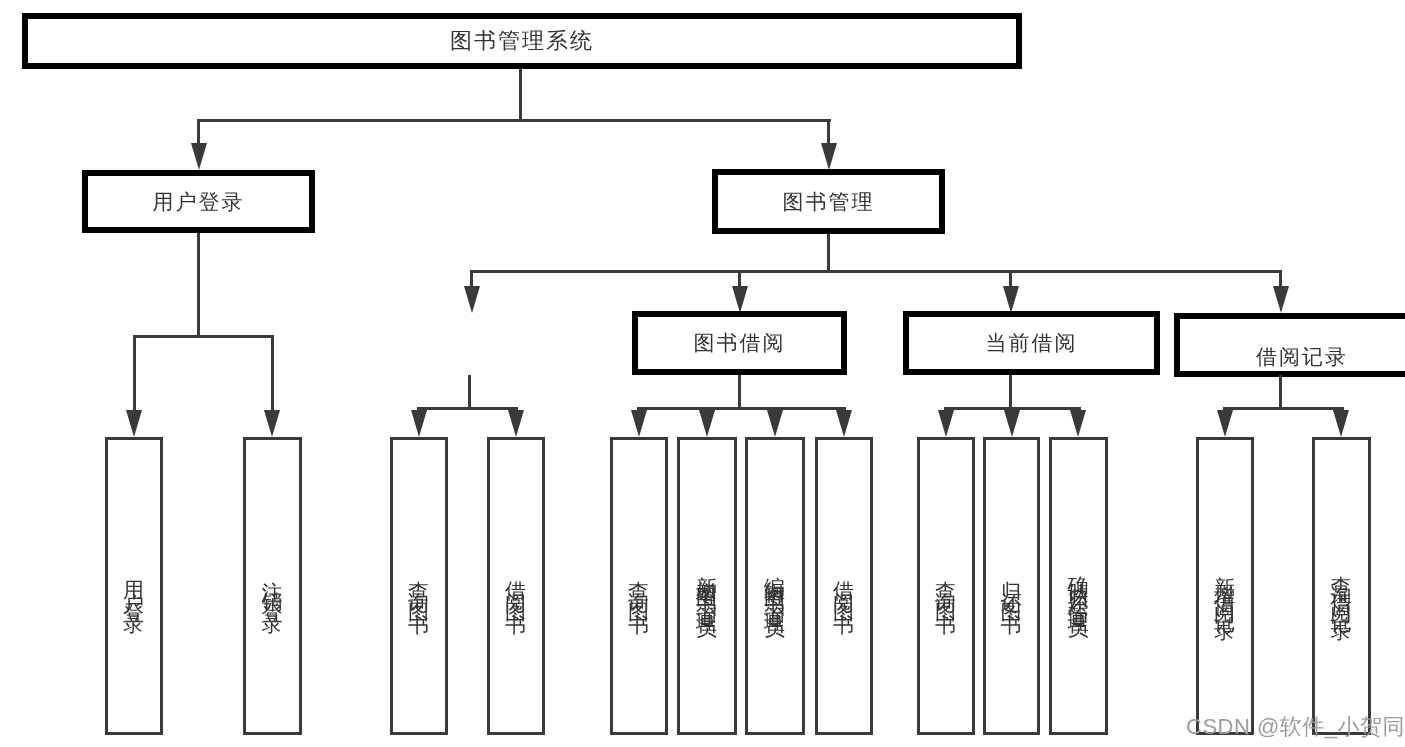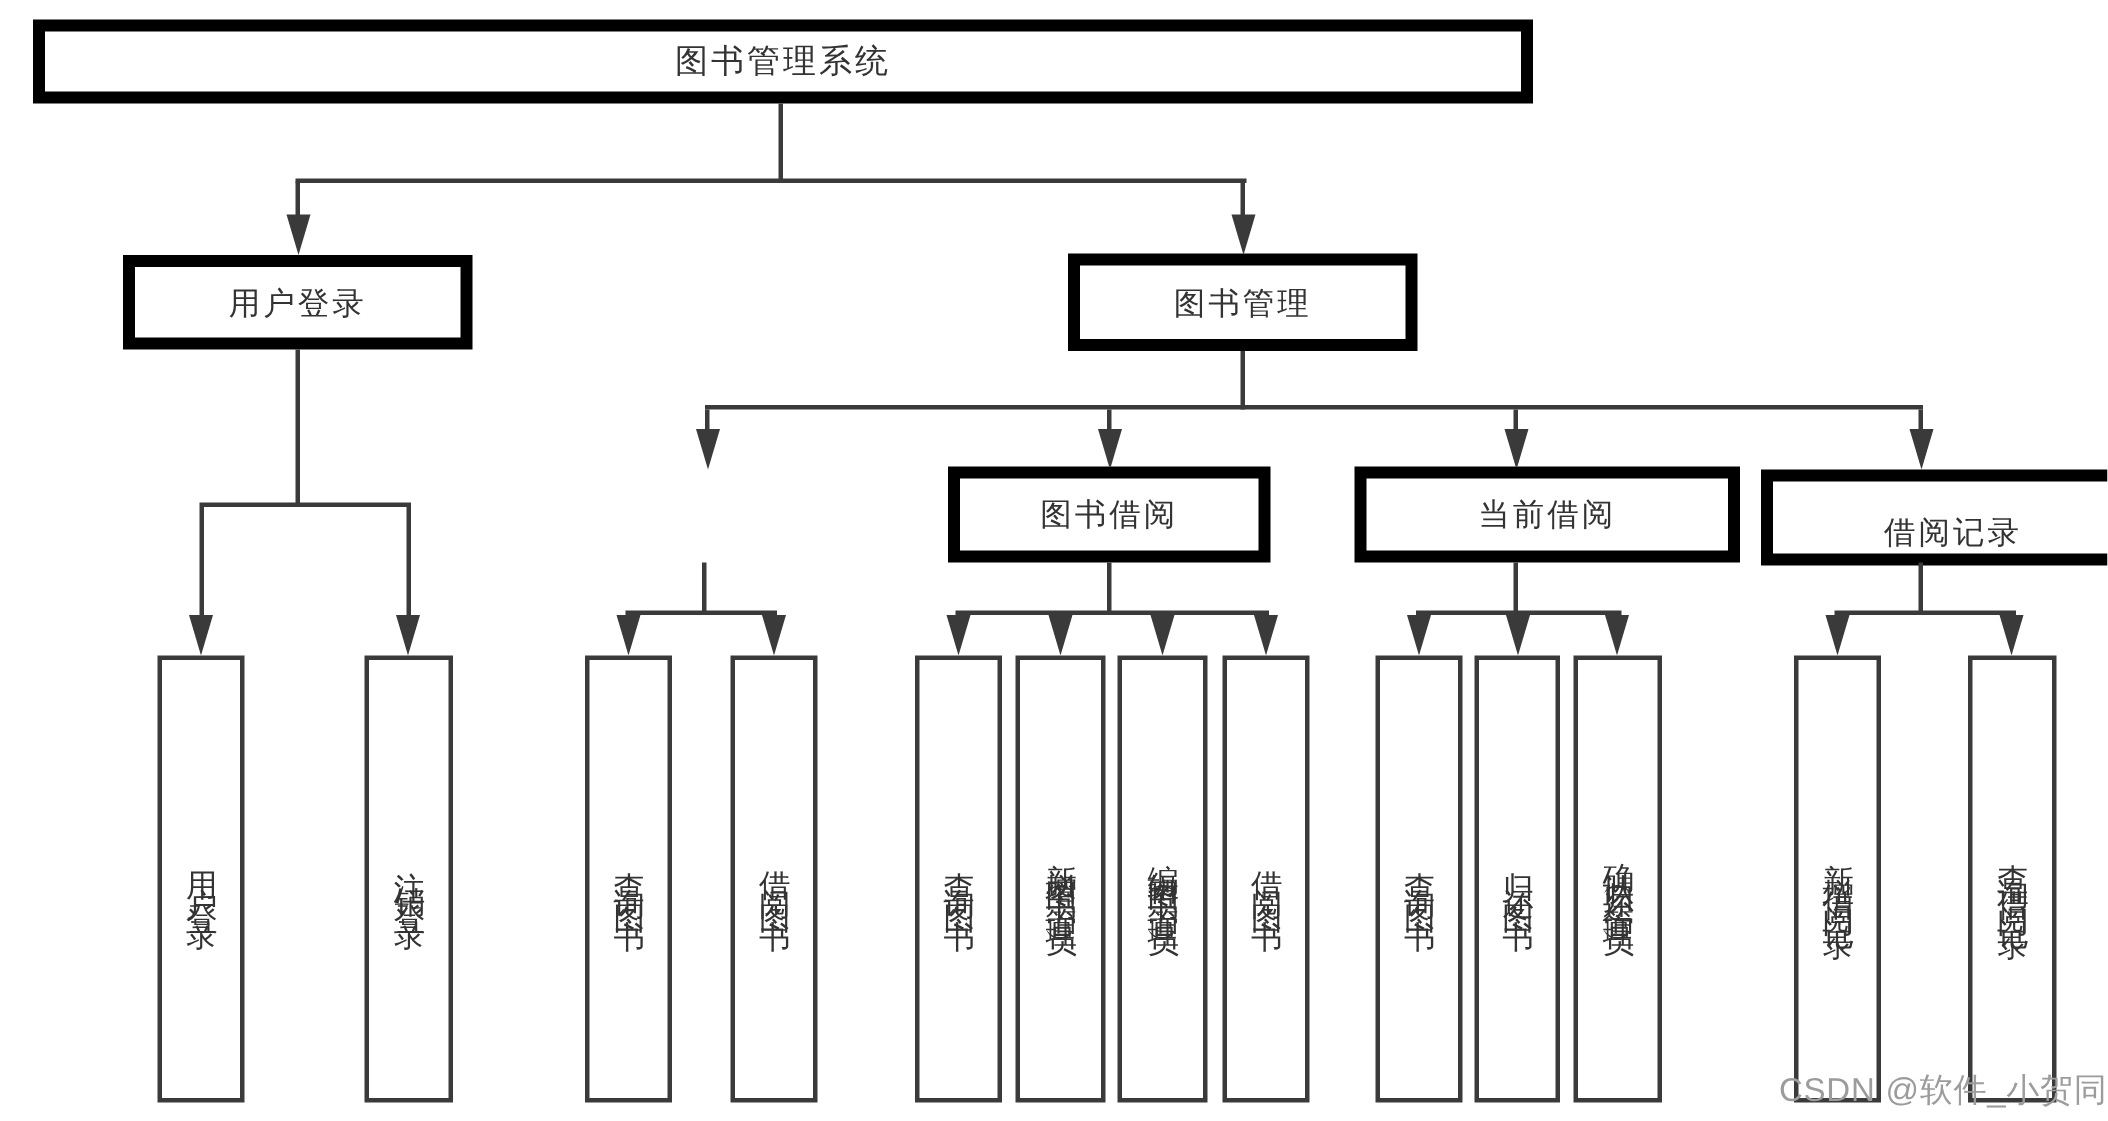--- a/index.html
+++ b/index.html
@@ -1,21 +1,21 @@
 <!DOCTYPE html>
 <html><head>
 <meta charset="utf-8">
 <style>
   * { margin:0; padding:0; box-sizing:border-box; }
   html,body { background:#ffffff; }
   body { font-family:"Liberation Sans","DejaVu Sans",sans-serif; }
   .canvas { position:relative; width:1405px; height:747px; background:#ffffff; overflow:hidden; }
 
   .box {
-    position:absolute; background:#ffffff; border:8px solid #000000;
+    position:absolute; background:#ffffff; border:6px solid #000000;
     display:flex; align-items:center; justify-content:center;
     color:#333333; font-size:21px; letter-spacing:2px; white-space:nowrap;
   }
   .vbox {
     position:absolute; top:437px; height:298px;
     background:#ffffff; border:3px solid #3a3a3a;
     display:flex; align-items:center; justify-content:center;
     color:#333333; font-size:21px;
   }
   .vbox .vtext { writing-mode:vertical-rl; text-orientation:mixed; letter-spacing:11px; line-height:1; }

